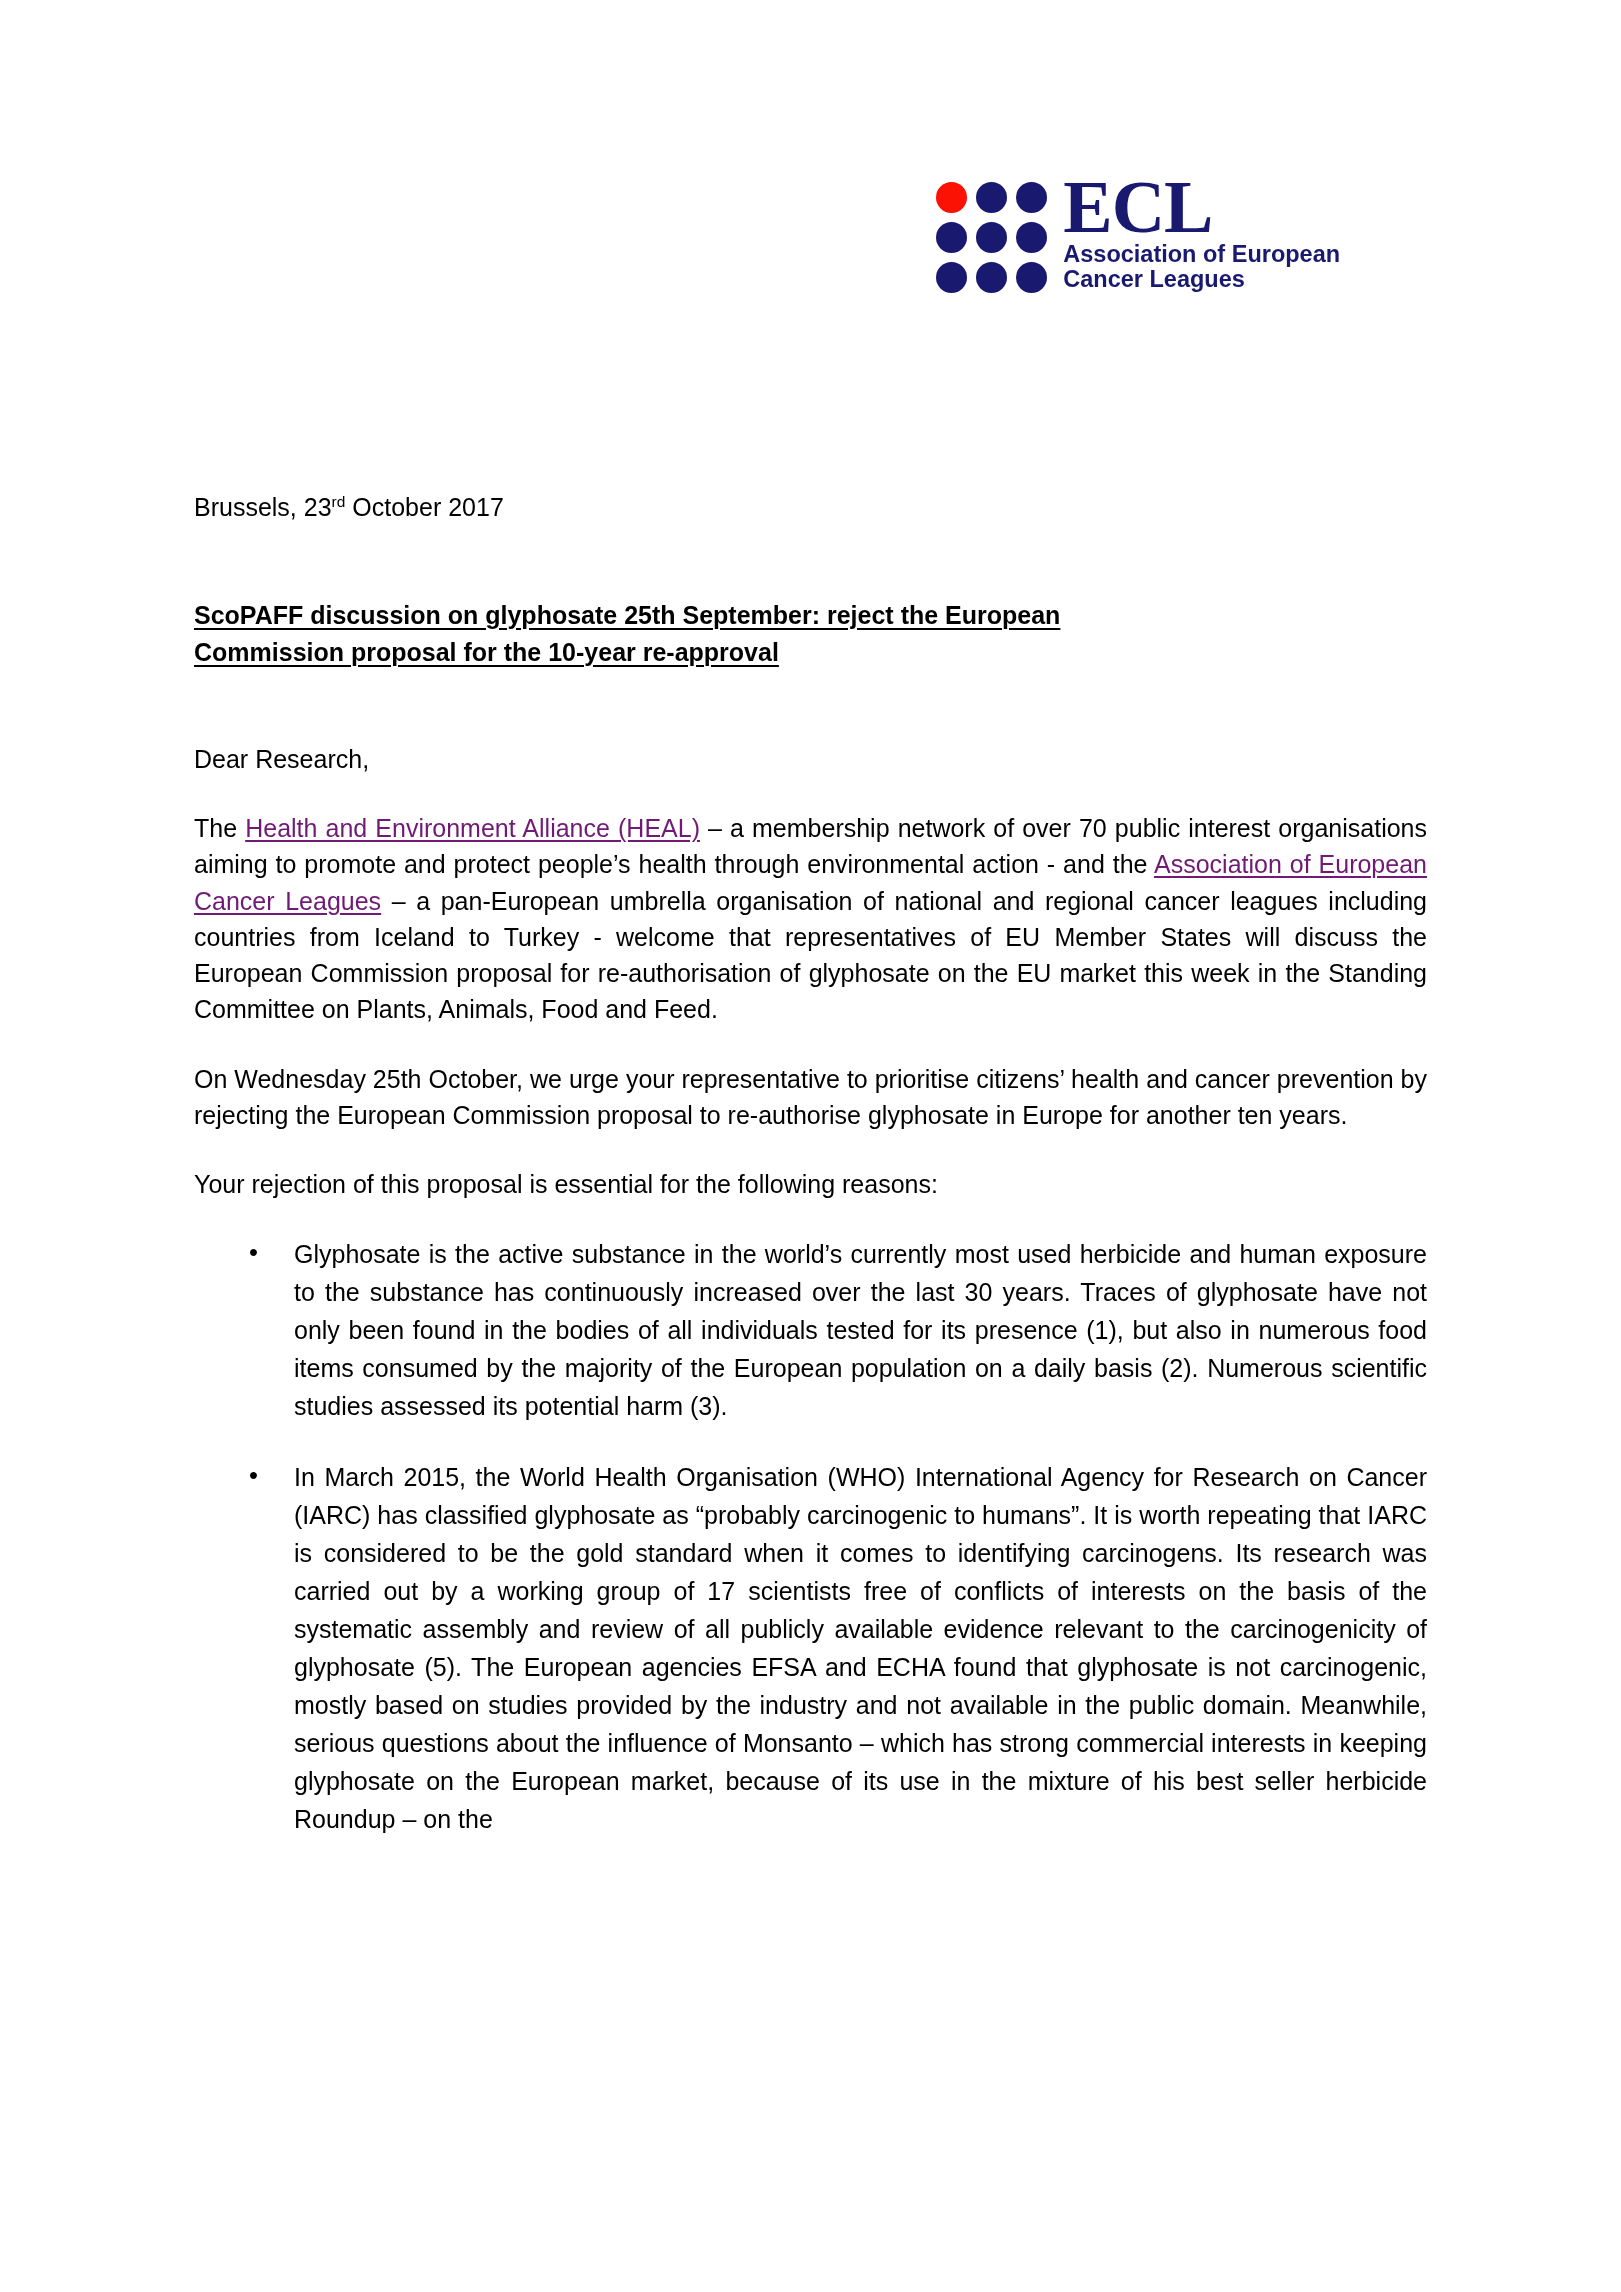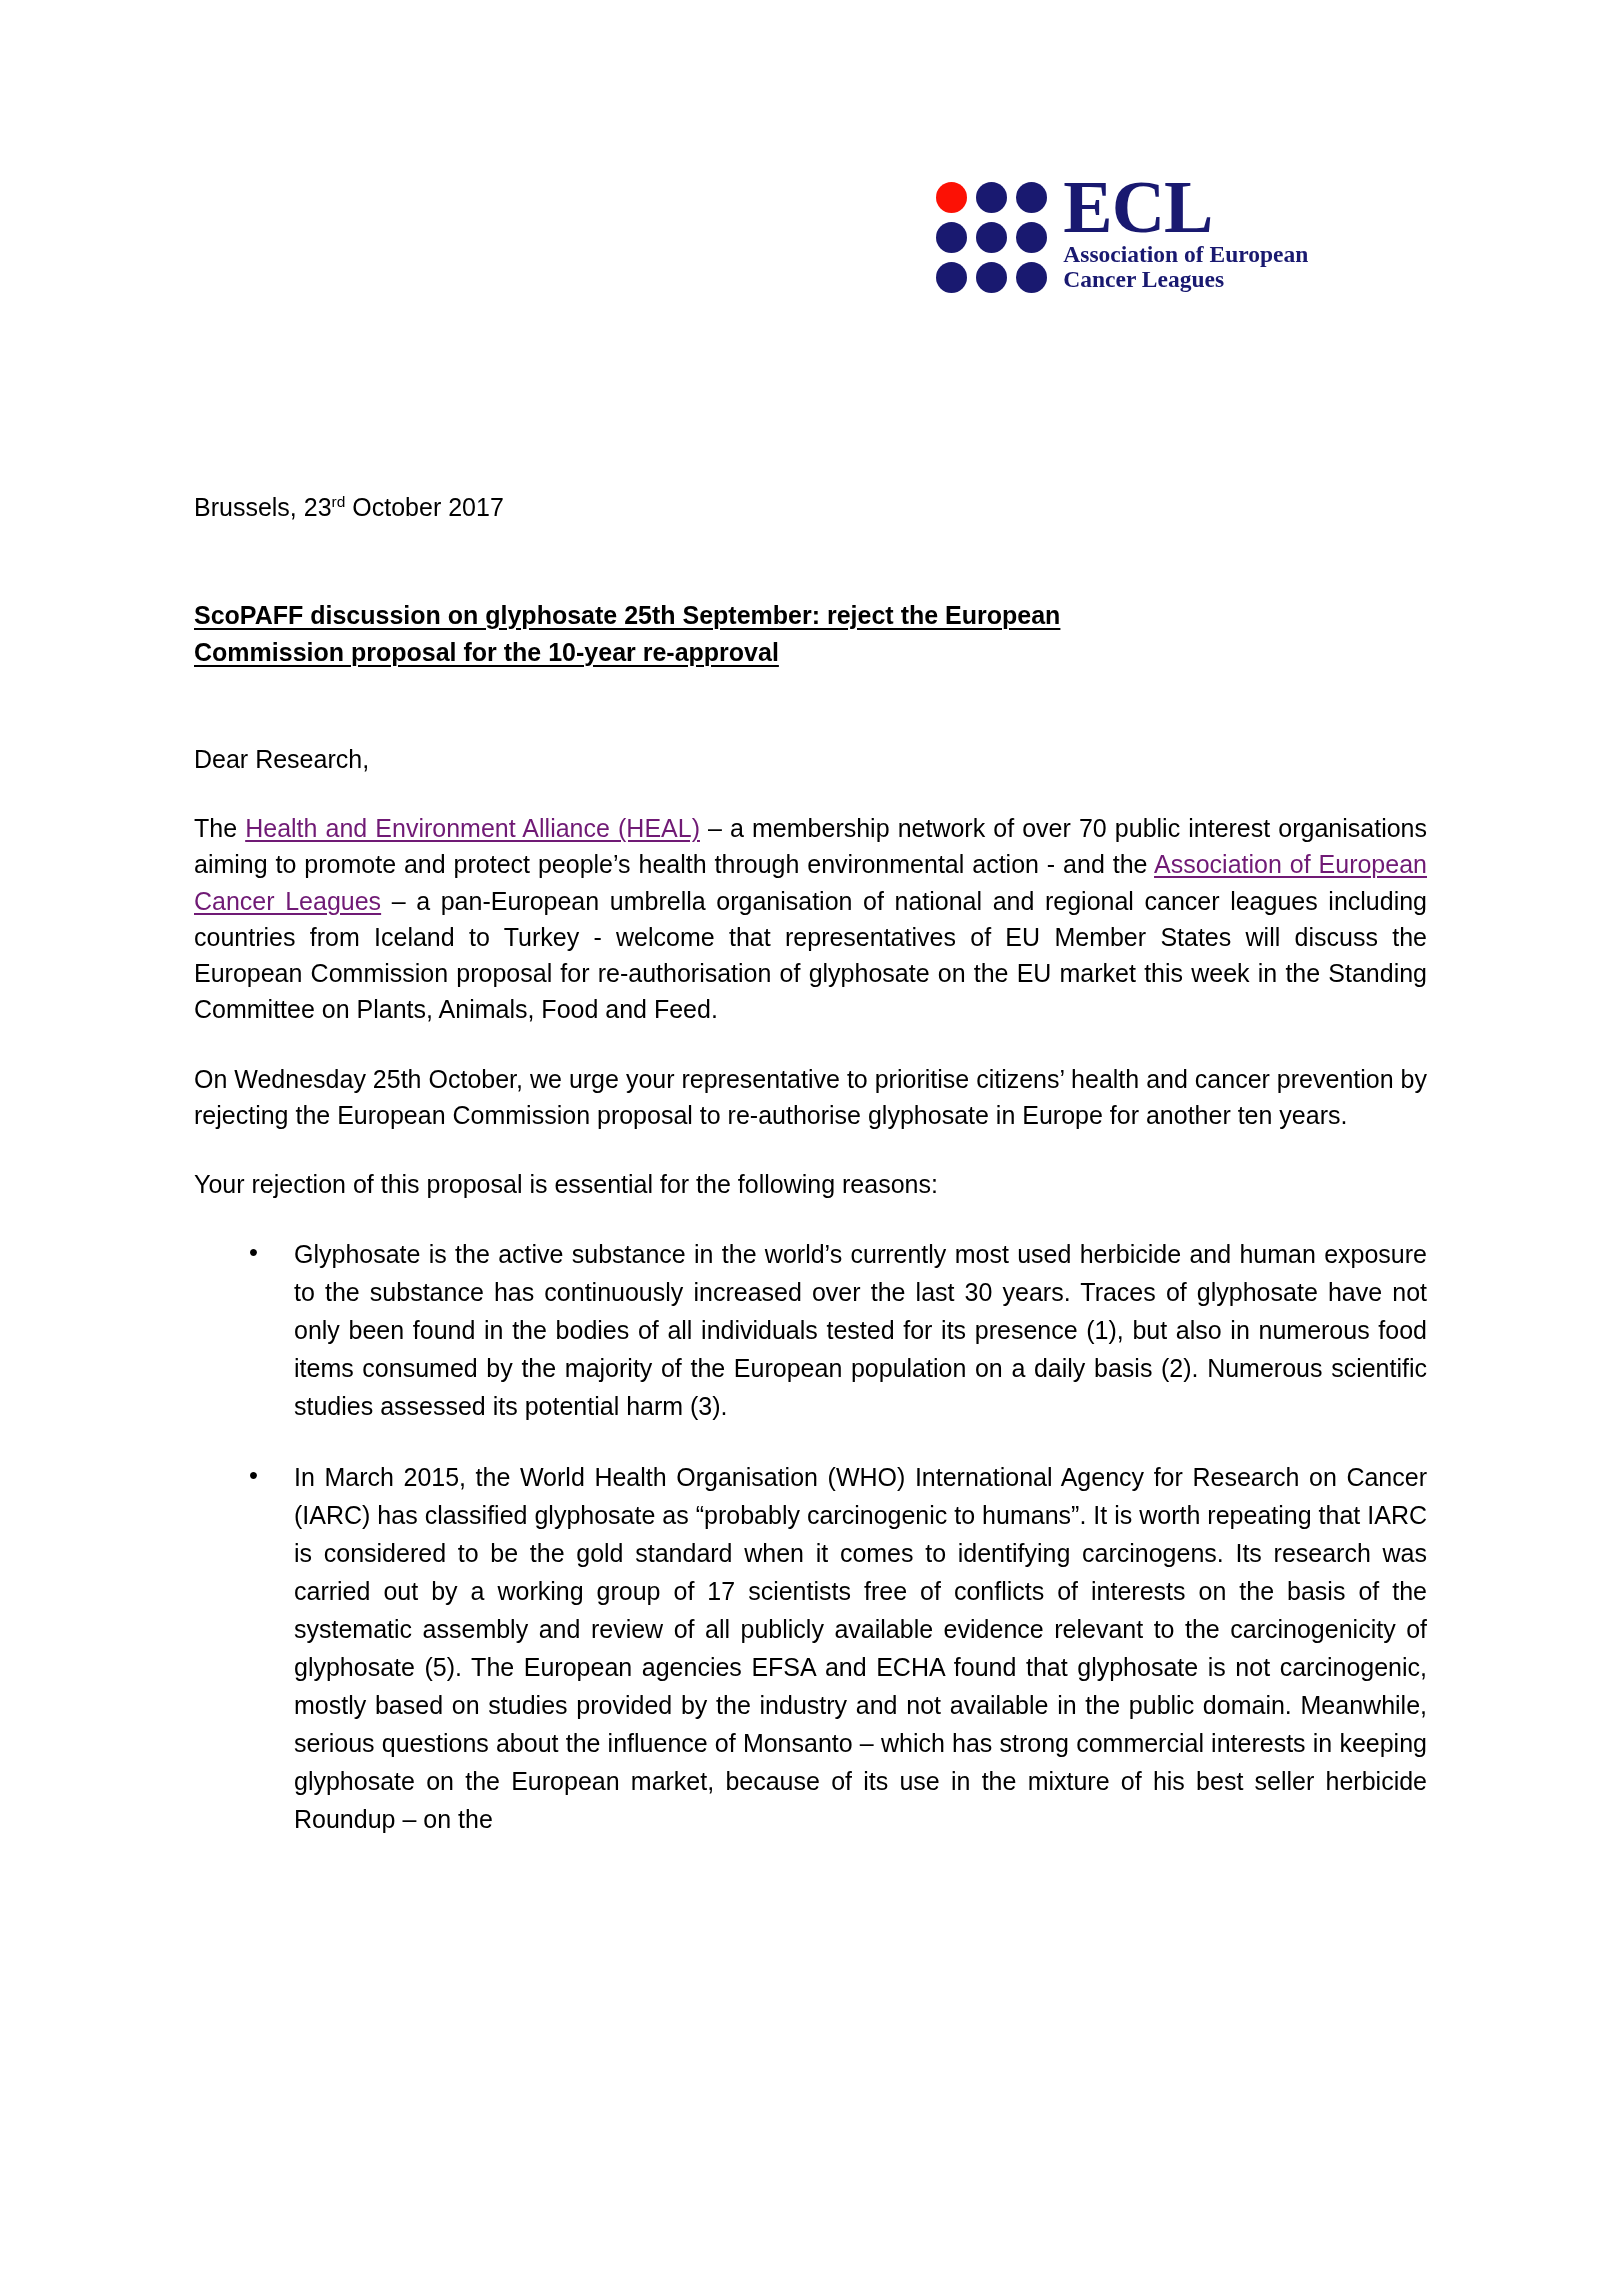--- a/index.html
+++ b/index.html
@@ -95,21 +95,21 @@
   }
   .ecl-word {
     font-family: "Liberation Serif", serif;
     font-weight: bold;
     font-size: 74px;
     line-height: 0.92;
     letter-spacing: -1px;
     color: #191970;
   }
   .ecl-sub {
-    font-family: Liberation Serif, serif;
+    font-family: Liberation Sans, sans-serif;
     font-weight: bold;
     font-size: 23.5px;
     line-height: 1.04;
     color: #191970;
     margin-top: 1px;
     white-space: nowrap;
   }
 
   
   .doc {

